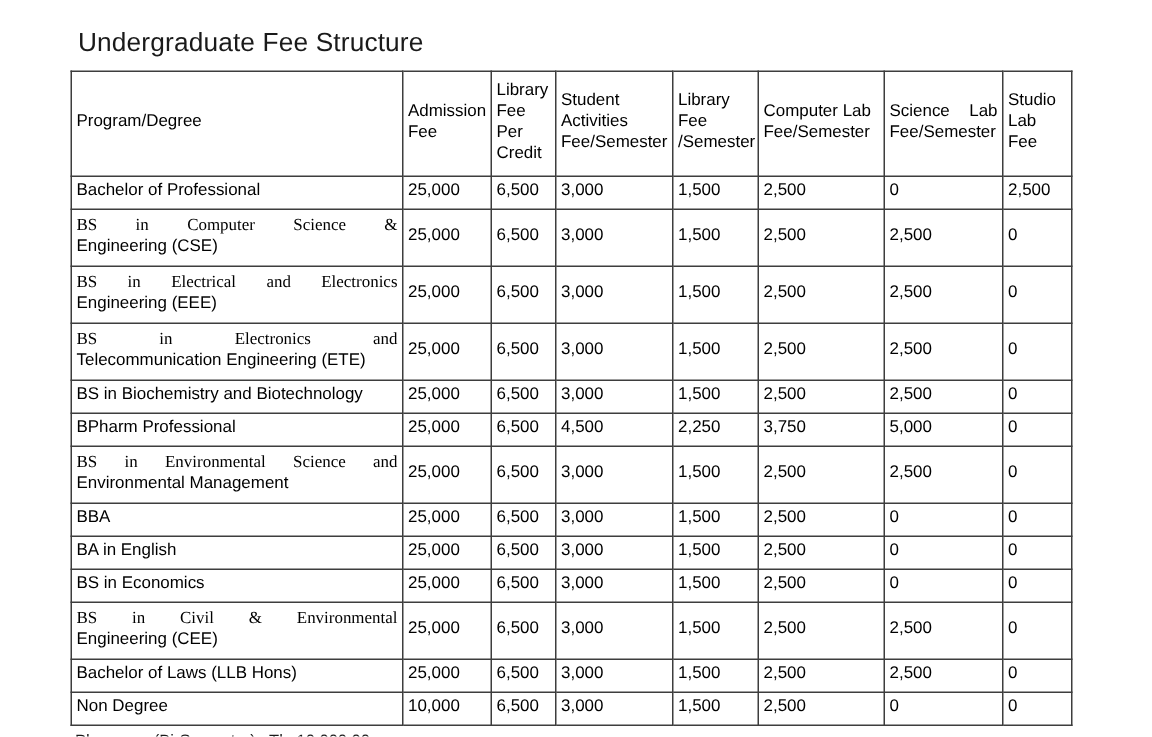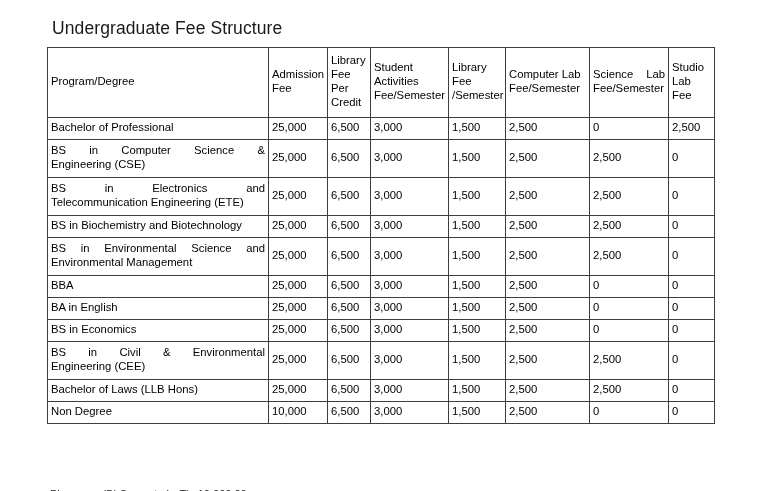--- a/index.html
+++ b/index.html
@@ -67,20 +67,21 @@
     text-align: justify;
     text-align-last: left;
     hyphens: none;
   }
   td.justify > span.ln {
     display: block;
   }
   td.justify > span.ln.j {
     text-align: justify;
     text-align-last: justify;
+    font-family: Liberation Serif, serif;
   }
   
   td.hdr-justify span.ln.j {
     display: block;
     text-align: justify;
     text-align-last: justify;
   }
   td.hdr-justify span.ln {
     display: block;
   }
@@ -179,20 +180,33 @@
           <td>25,000</td>
           <td>6,500</td>
           <td>3,000</td>
           <td>1,500</td>
           <td>2,500</td>
           <td>2,500</td>
           <td>0</td>
         </tr>
         <tr class="two-line">
           <td class="justify">
+            <span class="ln j">BS in Electrical and Electronics</span>
+            <span class="ln">Engineering (EEE)</span>
+          </td>
+          <td>25,000</td>
+          <td>6,500</td>
+          <td>3,000</td>
+          <td>1,500</td>
+          <td>2,500</td>
+          <td>2,500</td>
+          <td>0</td>
+        </tr>
+        <tr class="two-line">
+          <td class="justify">
             <span class="ln j">BS in Electronics and</span>
             <span class="ln">Telecommunication Engineering (ETE)</span>
           </td>
           <td>25,000</td>
           <td>6,500</td>
           <td>3,000</td>
           <td>1,500</td>
           <td>2,500</td>
           <td>2,500</td>
           <td>0</td>
@@ -200,20 +214,30 @@
         <tr>
           <td><span class="ln">BS in Biochemistry and Biotechnology</span></td>
           <td>25,000</td>
           <td>6,500</td>
           <td>3,000</td>
           <td>1,500</td>
           <td>2,500</td>
           <td>2,500</td>
           <td>0</td>
         </tr>
+        <tr>
+          <td><span class="ln">BPharm Professional</span></td>
+          <td>25,000</td>
+          <td>6,500</td>
+          <td>4,500</td>
+          <td>2,250</td>
+          <td>3,750</td>
+          <td>5,000</td>
+          <td>0</td>
+        </tr>
         <tr class="two-line">
           <td class="justify">
             <span class="ln j">BS in Environmental Science and</span>
             <span class="ln">Environmental Management</span>
           </td>
           <td>25,000</td>
           <td>6,500</td>
           <td>3,000</td>
           <td>1,500</td>
           <td>2,500</td>

